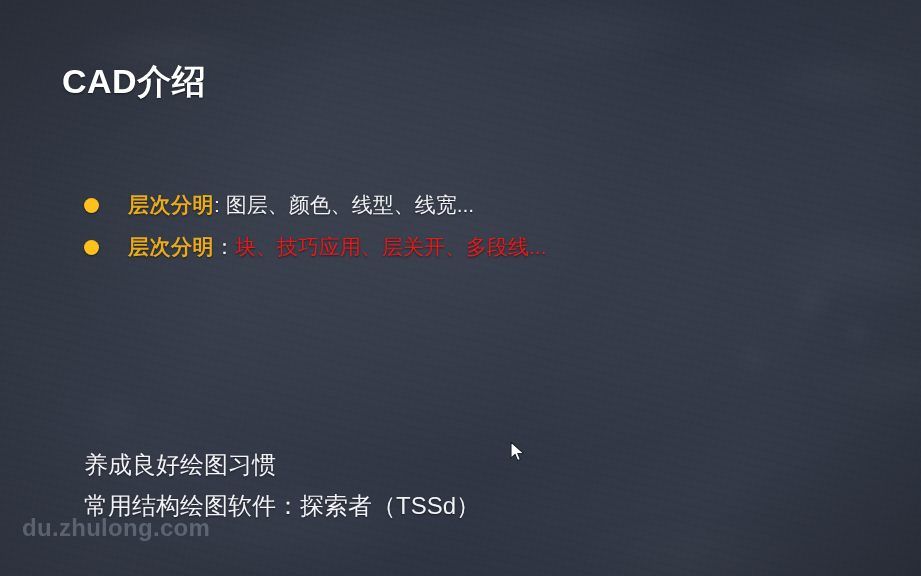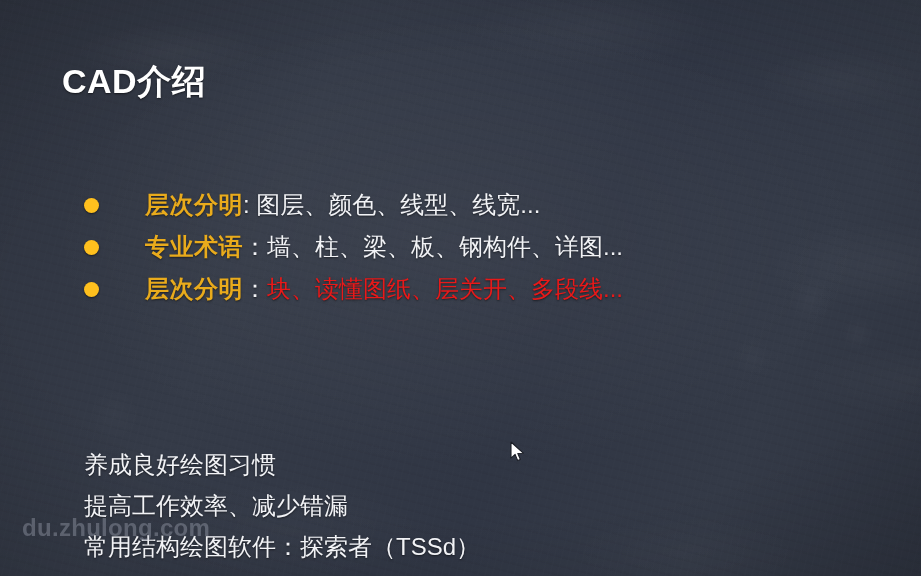--- a/index.html
+++ b/index.html
@@ -100,22 +100,22 @@
   }
   .dot {
     flex: 0 0 auto;
     width: 15px;
     height: 15px;
     border-radius: 50%;
     margin-right: 0;
     box-shadow: 0 1px 2px rgba(0,0,0,.5);
   }
   .bullet-text {
-    margin-left: 46px;
-    font-size: 24px;
+    margin-left: 29px;
+    font-size: 21px;
     color: #f2f3f6;
     text-shadow: 0 1px 2px rgba(0,0,0,.5);
   }
   .lead {
     font-weight: bold;
     letter-spacing: .5px;
   }
   .sep { color: #f2f3f6; }
 
   
@@ -169,36 +169,31 @@
     <div id="title">CAD介绍</div>
 
 
     <div id="bullets">
 
       <div class="bullet-row">
         <span class="dot" style="background: rgb(255, 192, 30);"></span>
         <span class="bullet-text"><span class="lead" style="color: rgb(233, 171, 28);">层次分明</span><span class="sep">: </span><span style="color: rgb(242, 243, 246);">图层、颜色、线型、线宽...</span></span>
       </div>
 
+
       <div class="bullet-row">
         <span class="dot" style="background: rgb(255, 192, 30);"></span>
-        <span class="bullet-text"><span class="lead" style="color: rgb(233, 171, 28);">专业术语</span><span class="sep">：</span><span style="color: rgb(242, 243, 246);">墙、柱、梁、板、钢构件、详图...</span></span>
-      </div>
-
-      <div class="bullet-row">
-        <span class="dot" style="background: rgb(255, 192, 30);"></span>
-        <span class="bullet-text"><span class="lead" style="color: rgb(233, 171, 28);">层次分明</span><span class="sep">：</span><span style="color: rgb(232, 25, 25);">块、读懂图纸、层关开、多段线...</span></span>
+        <span class="bullet-text"><span class="lead" style="color: rgb(233, 171, 28);">层次分明</span><span class="sep">：</span><span style="color: rgb(232, 25, 25);">块、技巧应用、层关开、多段线...</span></span>
       </div>
 
 
     </div>
 
     <div id="closing">
       <div>养成良好绘图习惯</div>
-      <div>提高工作效率、减少错漏</div>
       <div>常用结构绘图软件：探索者（TSSd）</div>
     </div>
 
     <div id="watermark">du.zhulong.com</div>
 
     <svg id="cursor" viewBox="0 0 16 22" style="left: 478px; top: 441px;">
       <path d="M1 1 L1 17.2 L5.1 13.4 L7.7 19.6 L10.3 18.4 L7.8 12.5 L13.3 12.2 Z" fill="#ffffff" stroke="#1b1e26" stroke-width="1.1" stroke-linejoin="round"></path>
     </svg>
 
   </div>

